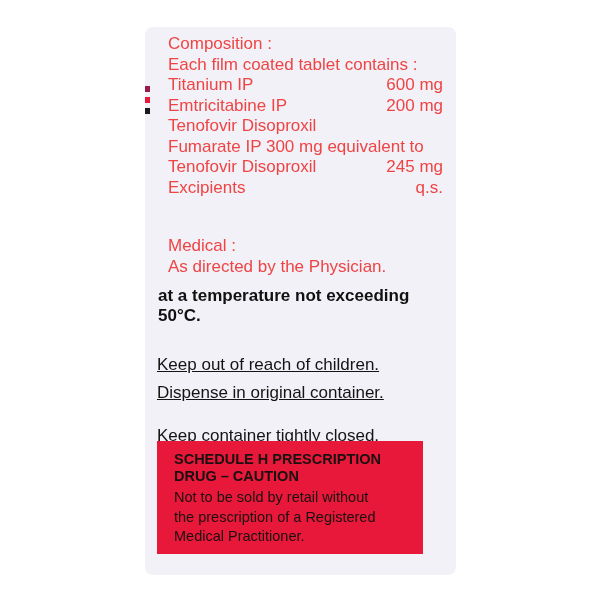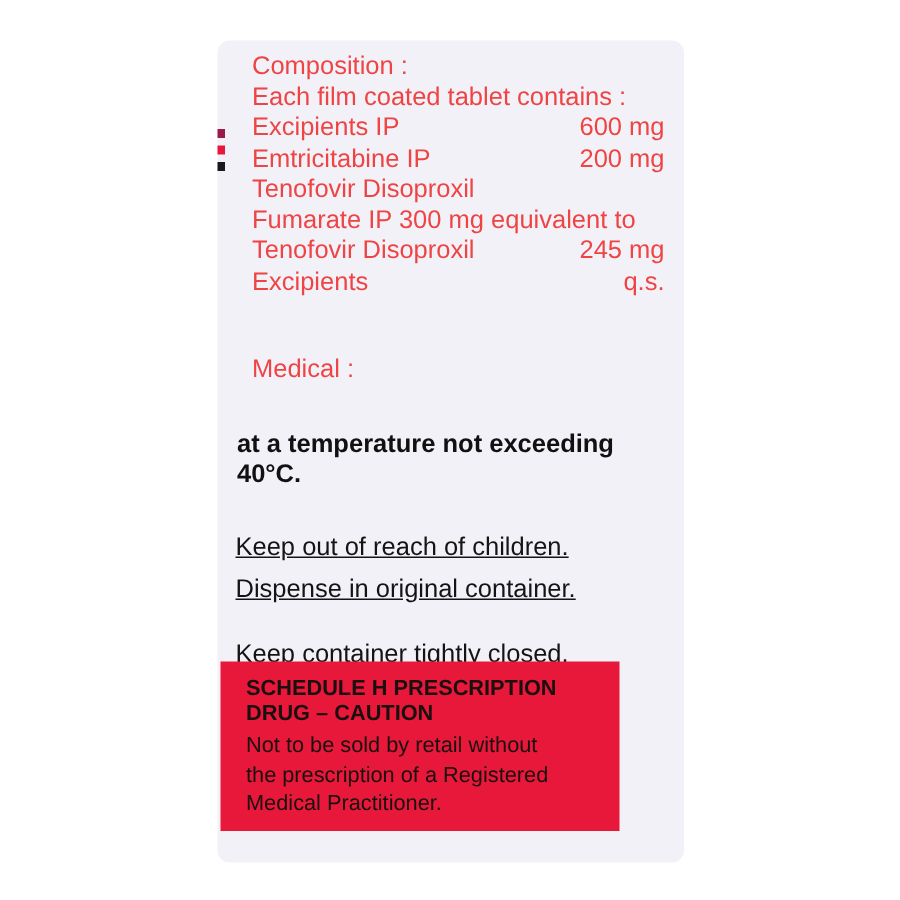--- a/index.html
+++ b/index.html
@@ -39,21 +39,21 @@
       font-weight: bold; font-size: 17px; line-height: 20px;
       color: #111;
       white-space: nowrap;
     }
     .plain {
       position: absolute; left: 157px;
       font-size: 17px; color: #141414; white-space: nowrap; text-decoration: underline;
     }
     .caution {
       position: absolute;
-      left: 147px; top: 441px;
+      left: 157px; top: 441px;
       width: 266px; height: 113px;
       background: #e8183a;
     }
     .caution .title {
       position: absolute; left: 17px; top: 10px;
       font-weight: bold; font-size: 14.5px; line-height: 17px;
       color: #1a1010; white-space: nowrap;
     }
     .caution .body {
       position: absolute; left: 17px; top: 47px;
@@ -73,21 +73,21 @@
 </div>
 
 <div class="text" style="top:34px">
   <div class="row">
       <span class="left">Composition :</span>
     </div>
   <div class="row">
       <span class="left">Each film coated tablet contains :</span>
     </div>
   <div class="row">
-    <span class="left">Excipients IP</span>
+    <span class="left">Titanium IP</span>
     <span class="right">600 mg</span>
   </div>
   <div class="row">
     <span class="left">Emtricitabine IP</span>
     <span class="right">200 mg</span>
   </div>
   <div class="row">
     <span class="left">Tenofovir Disoproxil</span>
   </div>
   <div class="row">
@@ -100,25 +100,28 @@
   <div class="row">
     <span class="left">Excipients</span>
     <span class="right">q.s.</span>
   </div>
 </div>
 
 <div class="text" style="top:236px">
   <div class="row">
       <span class="left">Medical :</span>
     </div>
+  <div class="row">
+      <span class="left">As directed by the Physician.</span>
+    </div>
 </div>
 
 <div class="bold">
   <div>at a temperature not exceeding</div>
-  <div>40°C.</div>
+  <div>50°C.</div>
 </div>
 
 <div class="plain" style="top:355px">Keep out of reach of children.</div>
 <div class="plain" style="top:383px">Dispense in original container.</div>
 <div class="plain" style="top:426px">Keep container tightly closed.</div>
 
 <div class="caution">
   <div class="title">
     <div>SCHEDULE H PRESCRIPTION</div>
     <div>DRUG – CAUTION</div>

